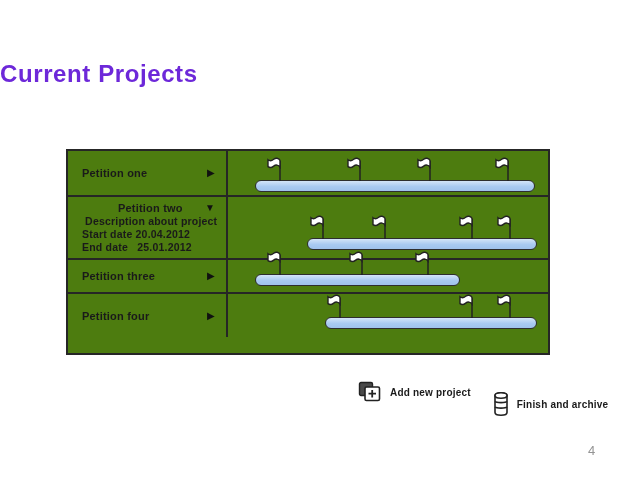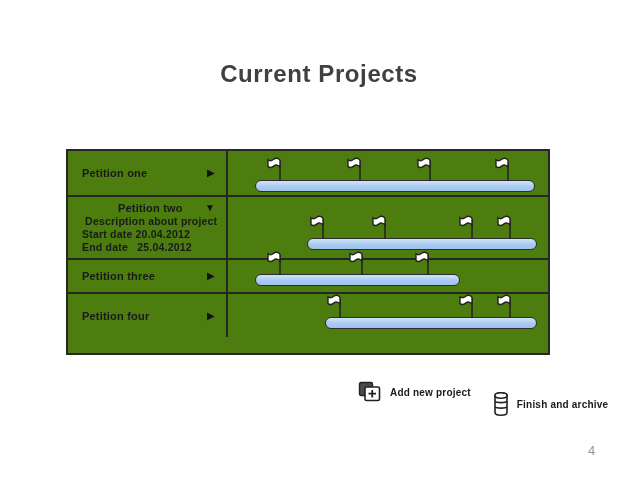--- a/index.html
+++ b/index.html
@@ -2,22 +2,22 @@
 <html><head>
 <meta charset="utf-8">
 <style>
   html,body{margin:0;padding:0;background:#ffffff;}
   #canvas{
     position:relative;width:638px;height:478px;background:#ffffff;overflow:hidden;
     font-family:"Liberation Sans", sans-serif;color:#1b1b1b;letter-spacing:.2px;
   }
   
   .title{
-    position:absolute;top:60px;left:0;width:100%;text-align:center;
-    font-size:24px;font-weight:700;color:#404040;letter-spacing:.6px;
+    position:absolute;top:60px;left:0;width:100%;text-align:left;
+    font-size:24px;font-weight:700;color:#6d28d9;letter-spacing:.6px;
   }
   
   .table{
     position:absolute;left:66px;top:149px;width:484px;height:206px;
     border:2px solid #262626;box-sizing:border-box;background:#4d7c0f;
   }
   .row{display:flex;width:100%;box-sizing:border-box;border-bottom:2px solid #262626;}
   .row:last-child{border-bottom:none;}
   .row0{height:46px;}
   .row1{height:63px;}
@@ -97,21 +97,21 @@
         </div>
     </div>
 
     <div class="row row1">
       <div class="cell-left">
         <span class="row-name">Petition two</span>
         <span class="indicator top">▼</span>
         <div class="details">
           <div class="detail-line"> Description about project</div>
           <div class="detail-line">Start date 20.04.2012</div>
-          <div class="detail-line">End date   25.04.2012</div>
+          <div class="detail-line">End date   25.01.2012</div>
         </div>
       </div>
       <div class="cell-right">
         <div class="bar" style="left: 24.7%; width: 71.9%; bottom: 8px;"></div>
       <div class="flag" style="left: 29.7%; bottom: 18px;">
             <svg viewBox="0 0 18 26">
               <path d="M13.5 25 V5" stroke="#222" stroke-width="1.5" fill="none"></path>
               <path d="M13.5 4.4 C12 1.9 9.2 1.7 7.2 3.3 C5.4 4.8 3 5 1.5 3.8 L1.5 10.6 C3 11.8 5.4 11.6 7.2 10.1 C9.2 8.5 12 8.7 13.5 11 Z" fill="#ffffff" stroke="#222" stroke-width="1.4"></path>
             </svg>
           </div>

